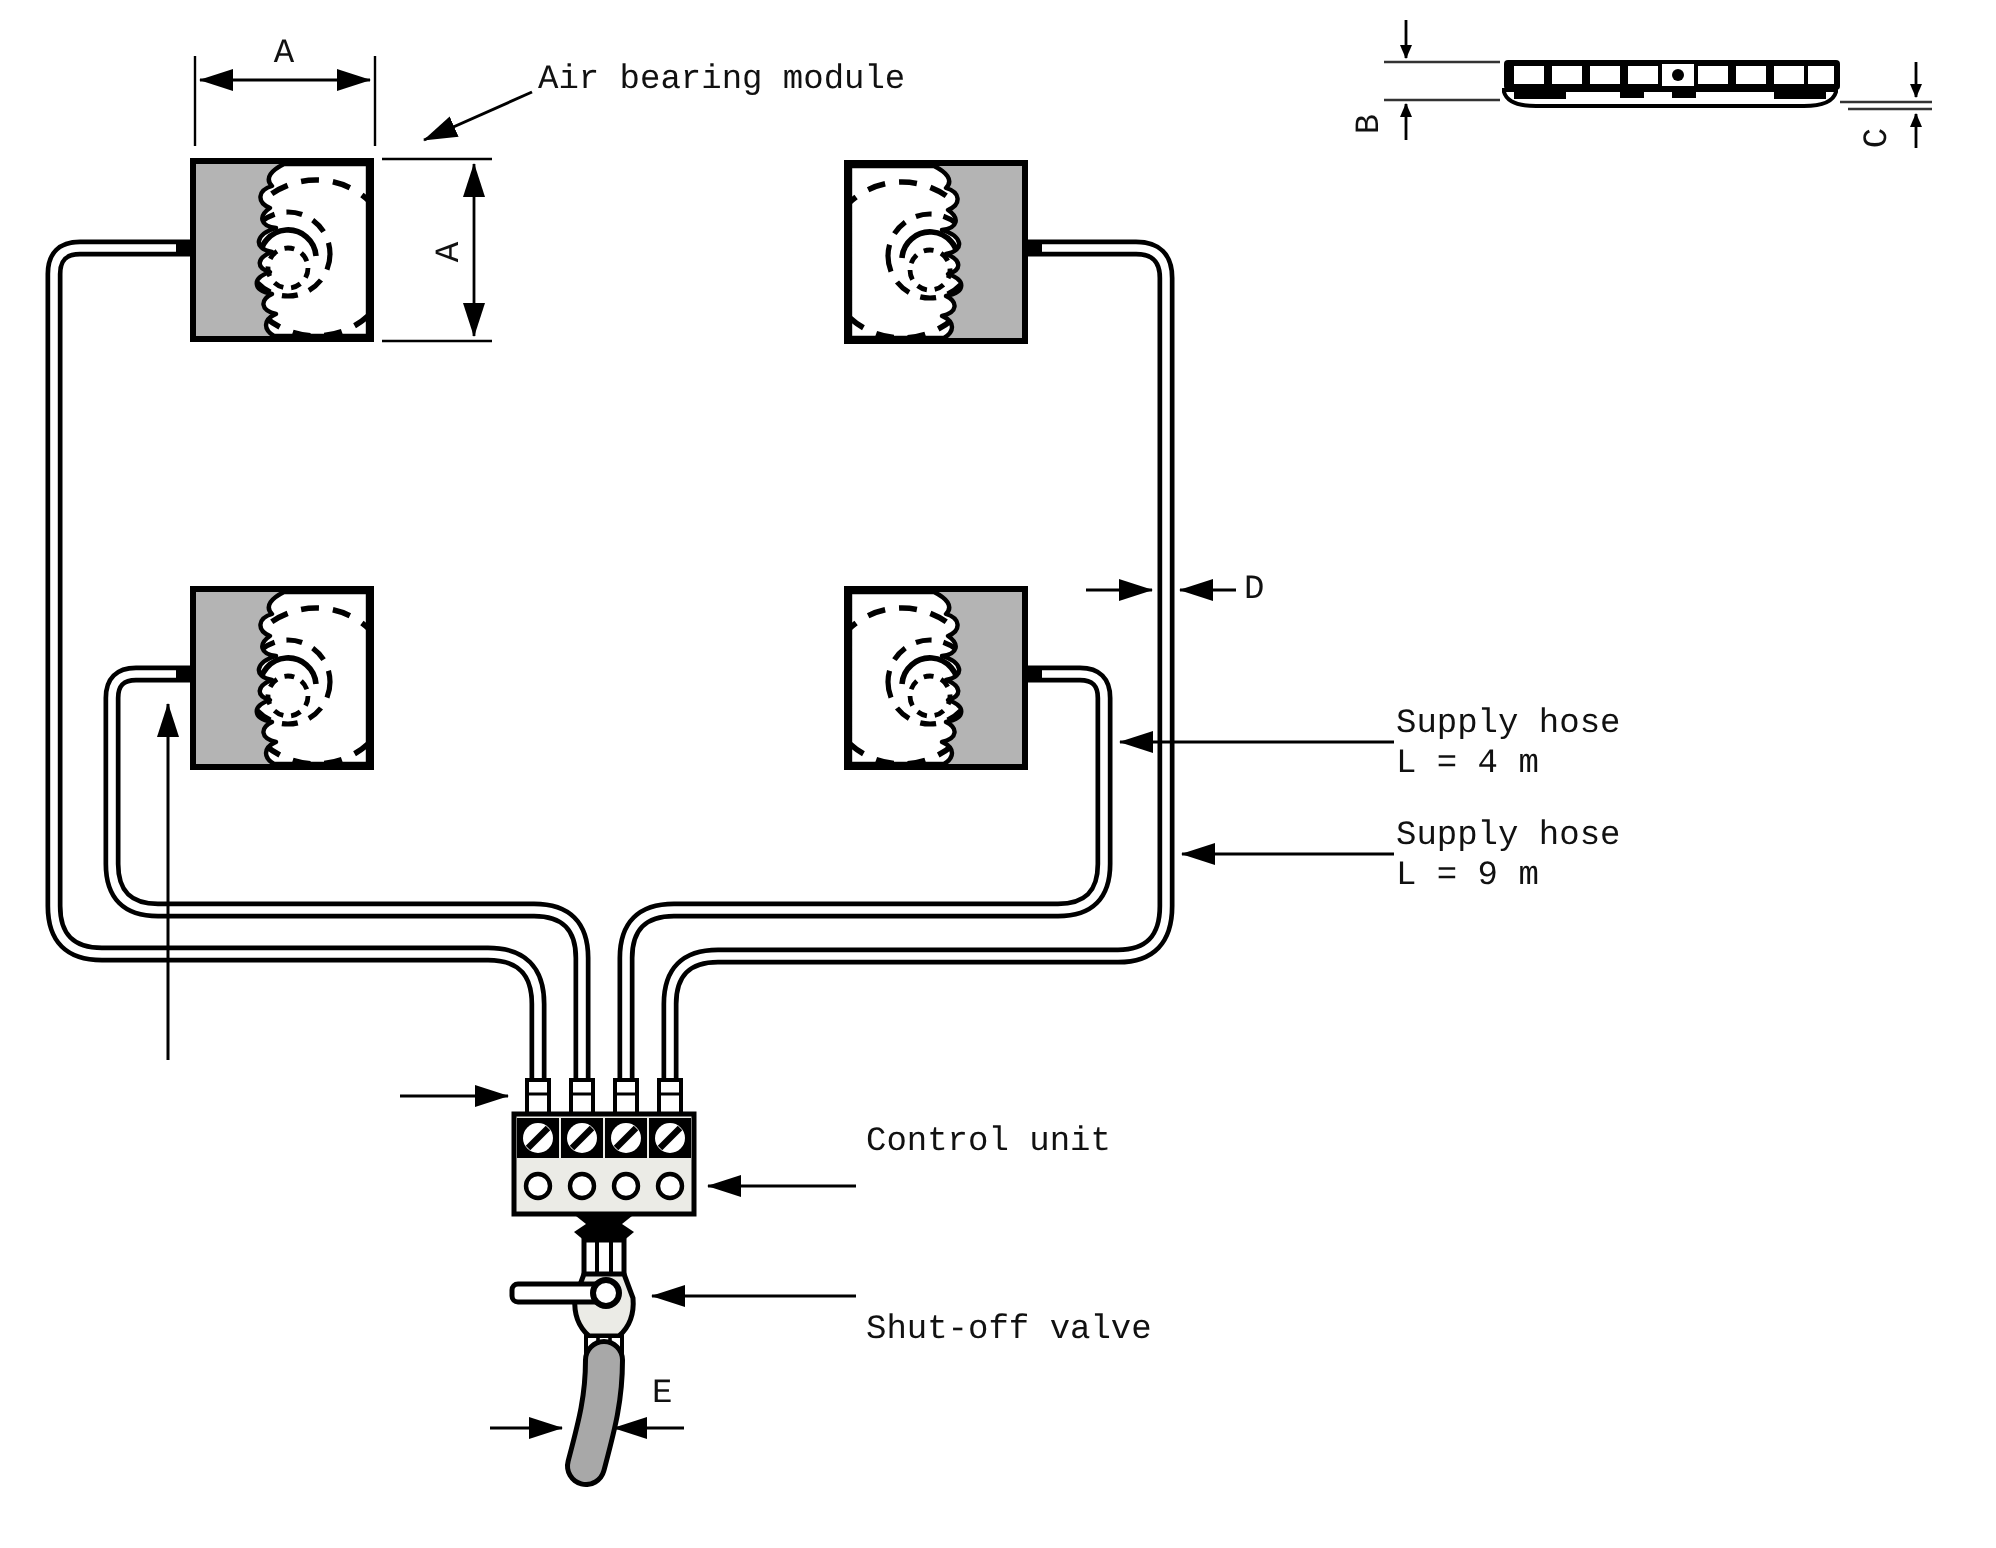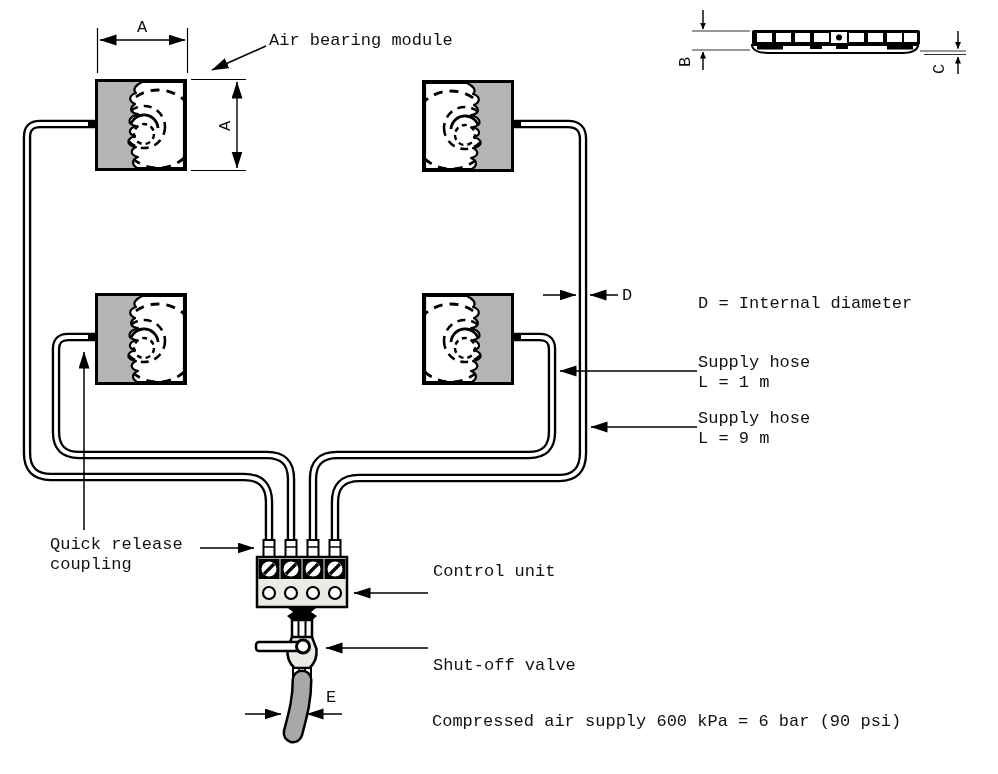--- a/index.html
+++ b/index.html
@@ -194,25 +194,22 @@
 
   <div class="lbl" style="left:269px;top:31px">Air bearing module</div>
 
   <div class="lbl ctr" style="left:142px;top:18px">A</div>
   <div class="lbl rot" style="left:226px;top:126px">A</div>
   <div class="lbl rot" style="left:686px;top:62px">B</div>
   <div class="lbl rot" style="left:940px;top:69px">C</div>
 
 
   <div class="lbl" style="left:622px;top:286px">D</div>
-  <div class="lbl" style="left:698px;top:294px">D = Internal diameter</div>
-
-  <div class="lbl" style="left:698px;top:353px"><span>Supply hose</span><br><span>L = 1 m</span></div>
+
+  <div class="lbl" style="left:698px;top:353px"><span>Supply hose</span><br><span>L = 4 m</span></div>
   <div class="lbl" style="left:698px;top:409px"><span>Supply hose</span><br><span>L = 9 m</span></div>
 
-  <div class="lbl" style="left:50px;top:535px"><span>Quick release</span><br><span>coupling</span></div>
 
   <div class="lbl" style="left:433px;top:562px">Control unit</div>
   <div class="lbl" style="left:433px;top:656px">Shut-off valve</div>
 
   <div class="lbl" style="left:326px;top:688px">E</div>
-  <div class="lbl" style="left:432px;top:712px">Compressed air supply 600 kPa = 6 bar (90 psi)</div>
 </div>
 
 </body></html>

